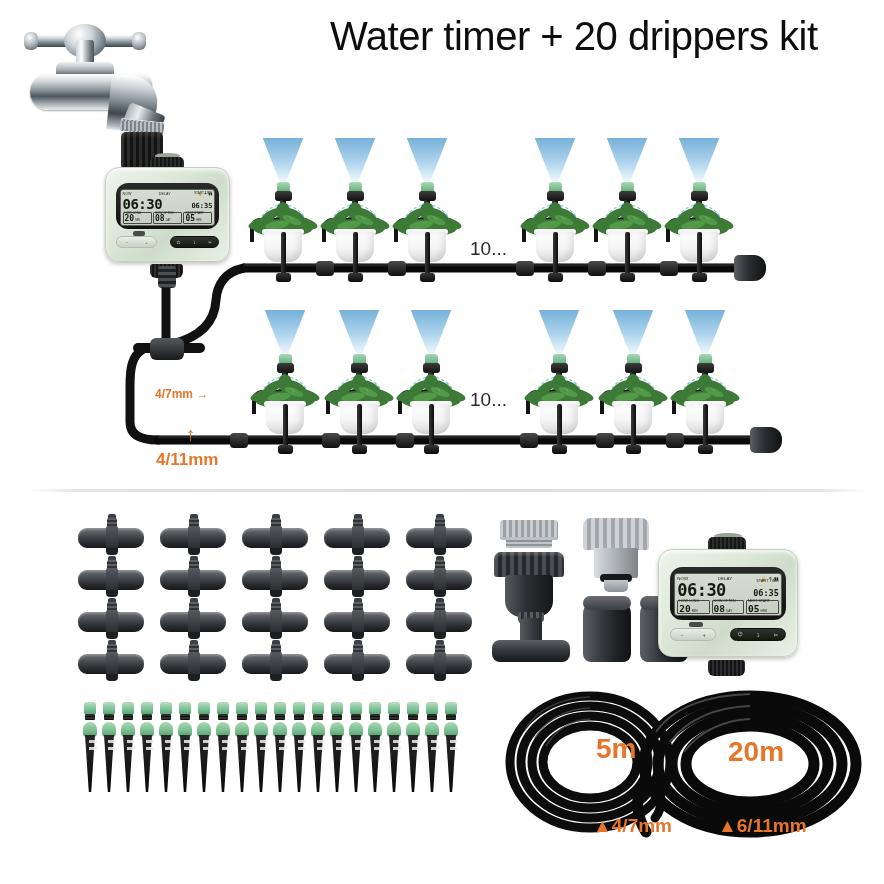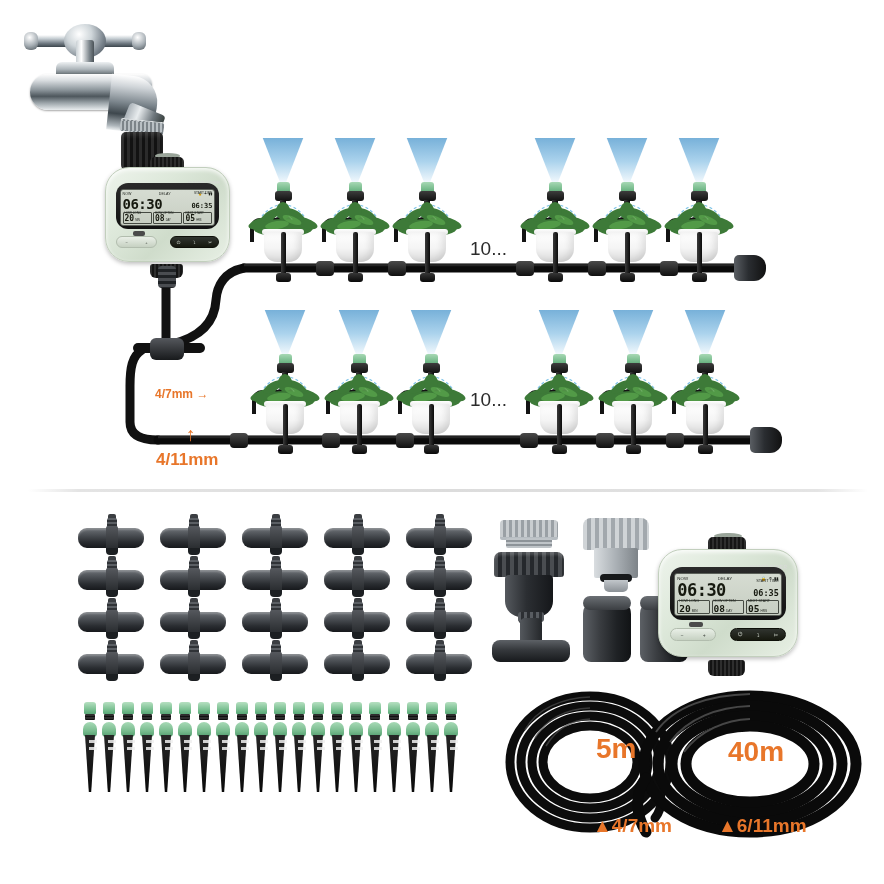--- a/index.html
+++ b/index.html
@@ -90,21 +90,21 @@
     border-radius: 6px;
     background: linear-gradient(to bottom, #eef1f3, #aeb6bb 40%, #596267 75%, #2e363b);
   }
 
   
   .timer-sm { position: absolute; left: 105px; top: 158px; width: 125px; height: 118px; }
   .timer-lg { position: absolute; left: 658px; top: 538px; width: 140px; height: 135px; }
 
   .tm-shell {
     position: absolute; left: 0; top: 8%; width: 100%; height: 80%;
-    border-radius: 24px;
+    border-radius: 14px;
     background: linear-gradient(135deg, #eef4ec 0%, #dde8da 35%, #cfdccb 60%, #e8f0e5 100%);
     border: 1px solid #c2cfbd;
     box-shadow: inset 0 2px 4px rgba(255,255,255,.85), 0 2px 4px rgba(0,0,0,.25);
   }
   .tm-inlet {
     position: absolute; left: 36%; top: -1%; width: 27%; height: 13%;
     border-radius: 5px 5px 3px 3px;
     background: repeating-linear-gradient(to right, #2e2e2e 0 2px, #151515 2px 4px);
   }
   .tm-inlet-cap {
@@ -445,20 +445,21 @@
   
   .coil { position: absolute; }
   .coil-10 { left: 505px; top: 690px; width: 170px; height: 150px; }
   .coil-20 { left: 632px; top: 690px; width: 230px; height: 155px; }
 </style>
 </head>
 <body>
 
 <div id="page">
 
+  <div class="title">Water timer + 20 drippers kit</div>
 
   <div>
 
     <div class="faucet">
       <div class="fc-cross-h"></div>
       <div class="fc-cross-cap-l"></div>
       <div class="fc-cross-cap-r"></div>
       <div class="fc-knob"></div>
       <div class="fc-stem"></div>
       <div class="fc-flange"></div>
@@ -1426,18 +1427,18 @@
       </g>
       <g fill="none" stroke="#5a5a5a" stroke-width="2" opacity=".75">
         <path d="M24,42 C42,16 78,5 118,4"></path>
         <path d="M38,52 C56,28 86,17 118,16"></path>
         <path d="M52,62 C68,40 94,30 118,29"></path>
       </g>
       <path d="M14,88 C2,104 4,126 14,142" stroke="#0a0a0a" stroke-width="11" fill="none" stroke-linecap="round"></path>
     </svg>
 
     <div class="hose-label hl-10m">5m</div>
-    <div class="hose-label hl-20m">40m</div>
+    <div class="hose-label hl-20m">20m</div>
     <div class="hose-label hl-47">▲4/7mm</div>
     <div class="hose-label hl-811">▲6/11mm</div>
   </div>
 
 </div>
 
 </body></html>

